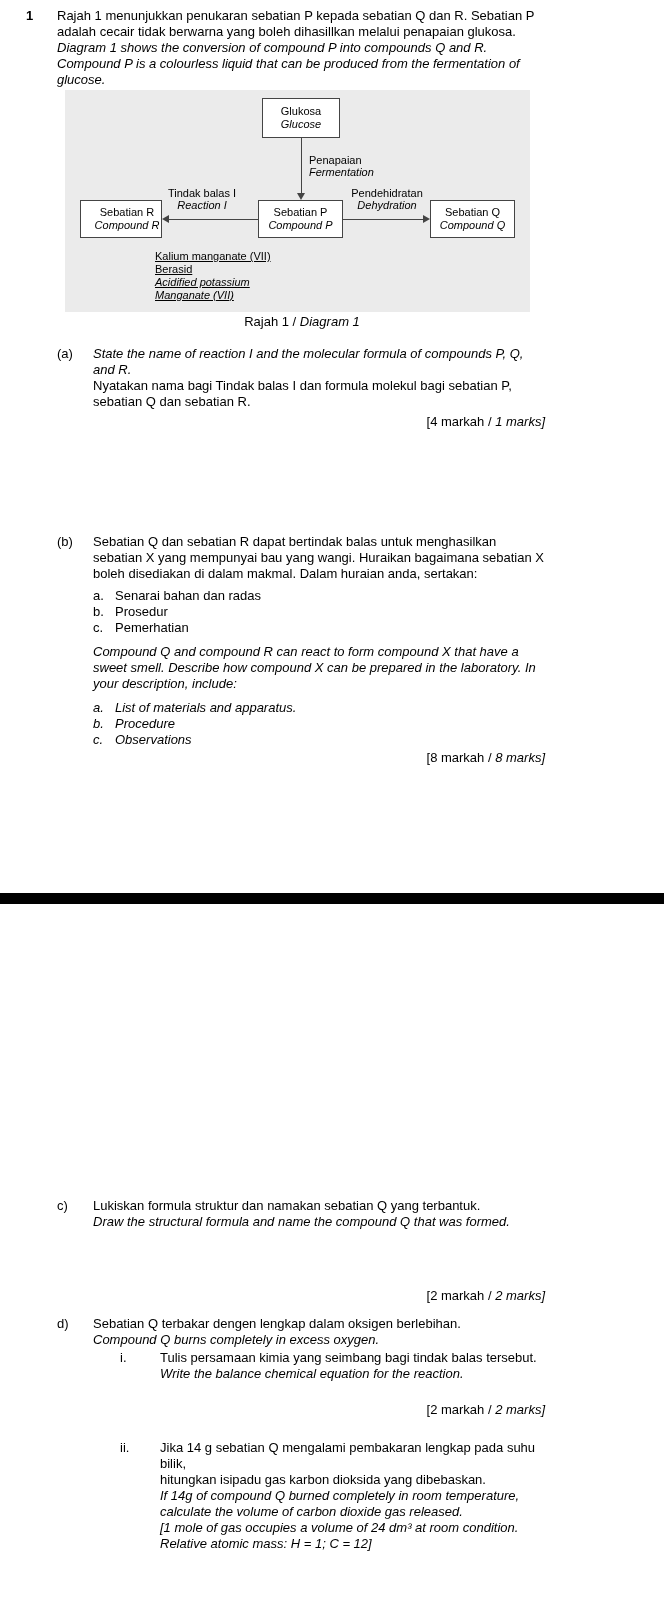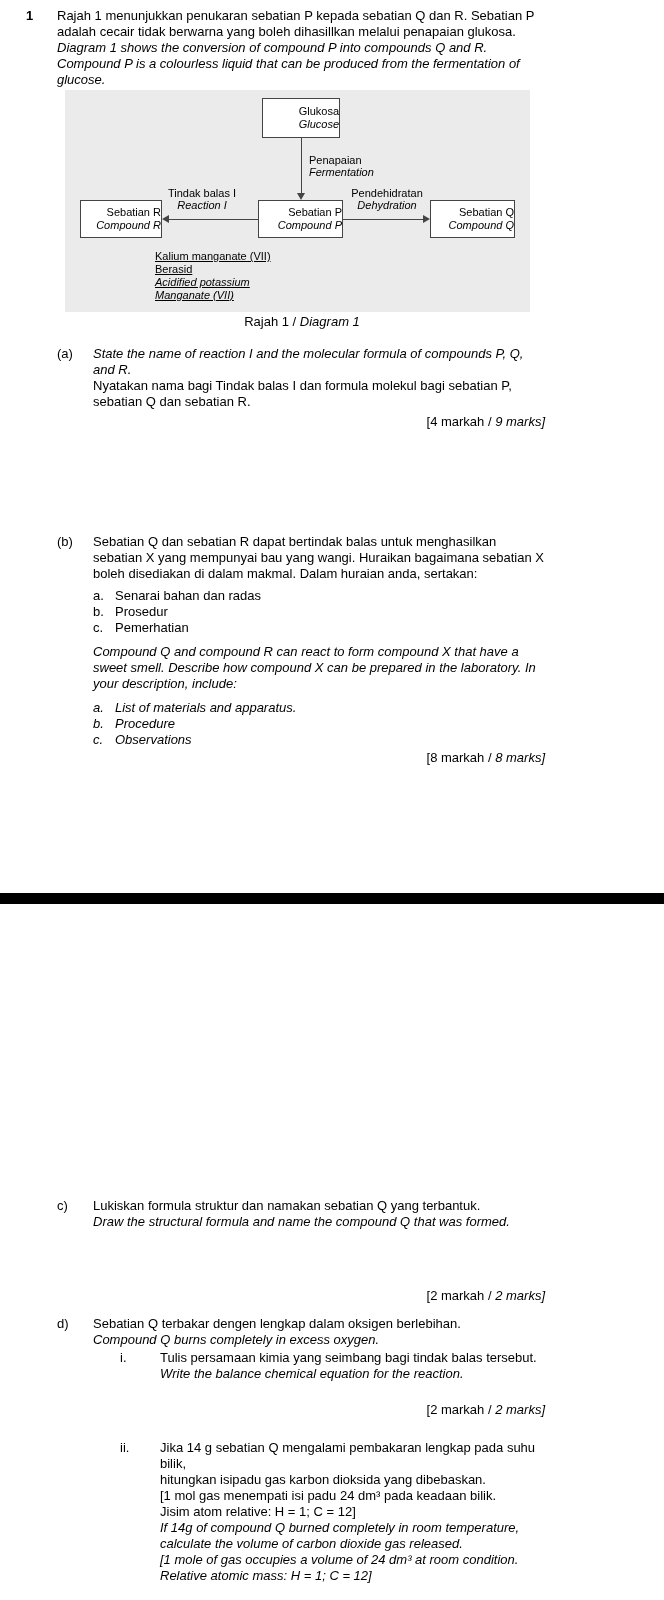--- a/index.html
+++ b/index.html
@@ -15,21 +15,21 @@
   .part{position:absolute;width:488px;}
   .part-label{position:absolute;left:0;top:0;}
   .part-body{margin-left:36px;}
   .marks{text-align:right;}
   .list-row{display:flex;}
   .list-row .ll{width:22px;flex:0 0 22px;}
   
   .diagram{position:absolute;left:65px;top:90px;width:465px;height:222px;background:#ebebeb;}
   .dbox{
     position:absolute;background:#ffffff;border:1px solid #444;
-    display:flex;flex-direction:column;align-items:flex-end;justify-content:center;
+    display:flex;flex-direction:column;align-items:center;justify-content:center;
     font-size:11px;line-height:13px;text-align:center;box-sizing:border-box;
   }
   .dlabel{position:absolute;font-size:11px;line-height:12px;}
   .dlabel.center{text-align:center;}
   .hline{position:absolute;height:1px;background:#444;}
   .vline{position:absolute;width:1px;background:#444;}
   .tri{position:absolute;width:0;height:0;}
   .tri.down{border-left:4px solid transparent;border-right:4px solid transparent;border-top:7px solid #444;}
   .tri.left{border-top:4px solid transparent;border-bottom:4px solid transparent;border-right:7px solid #444;}
   .tri.right{border-top:4px solid transparent;border-bottom:4px solid transparent;border-left:7px solid #444;}
@@ -107,21 +107,21 @@
   </div>
 
   <div class="part" style="left:57px;top:346px;">
     <span class="part-label">(a)</span>
     <div class="part-body">
       <div class="pre it">State the name of reaction I and the molecular formula of compounds P, Q,
 and R.</div>
       <div class="pre">Nyatakan nama bagi Tindak balas I dan formula molekul bagi sebatian P,
 sebatian Q dan sebatian R.</div>
       <div class="marks" style="margin-top:4px;">
-        <span>[4 markah / </span><span class="it">9 marks]</span>
+        <span>[4 markah / </span><span class="it">1 marks]</span>
       </div>
     </div>
   </div>
 
   <div class="part" style="left:57px;top:534px;">
     <span class="part-label">(b)</span>
     <div class="part-body">
       <div class="pre">Sebatian Q dan sebatian R dapat bertindak balas untuk menghasilkan
 sebatian X yang mempunyai bau yang wangi. Huraikan bagaimana sebatian X
 boleh disediakan di dalam makmal. Dalam huraian anda, sertakan:</div>
@@ -192,22 +192,20 @@
   </div>
   <div class="abs marks" style="left:57px;top:1402px;width:488px;">
     <span>[2 markah / </span><span class="it">2 marks]</span>
   </div>
 
   <div class="abs" style="left:120px;top:1440px;width:425px;">
     <span class="part-label">ii.</span>
     <div style="margin-left:40px;">
       <div class="pre">Jika 14 g sebatian Q mengalami pembakaran lengkap pada suhu bilik,
 hitungkan isipadu gas karbon dioksida yang dibebaskan.</div>
-      <div class="pre">[1 mol gas menempati isi padu 24 dm³ pada keadaan bilik.
-Jisim atom relative: H = 1; C = 12]</div>
       <div class="pre it">If 14g of compound Q burned completely in room temperature,
 calculate the volume of carbon dioxide gas released.</div>
       <div class="pre it">[1 mole of gas occupies a volume of 24 dm³ at room condition.
 Relative atomic mass: H = 1; C = 12]</div>
     </div>
   </div>
 
 </div>
 
 </body></html>

